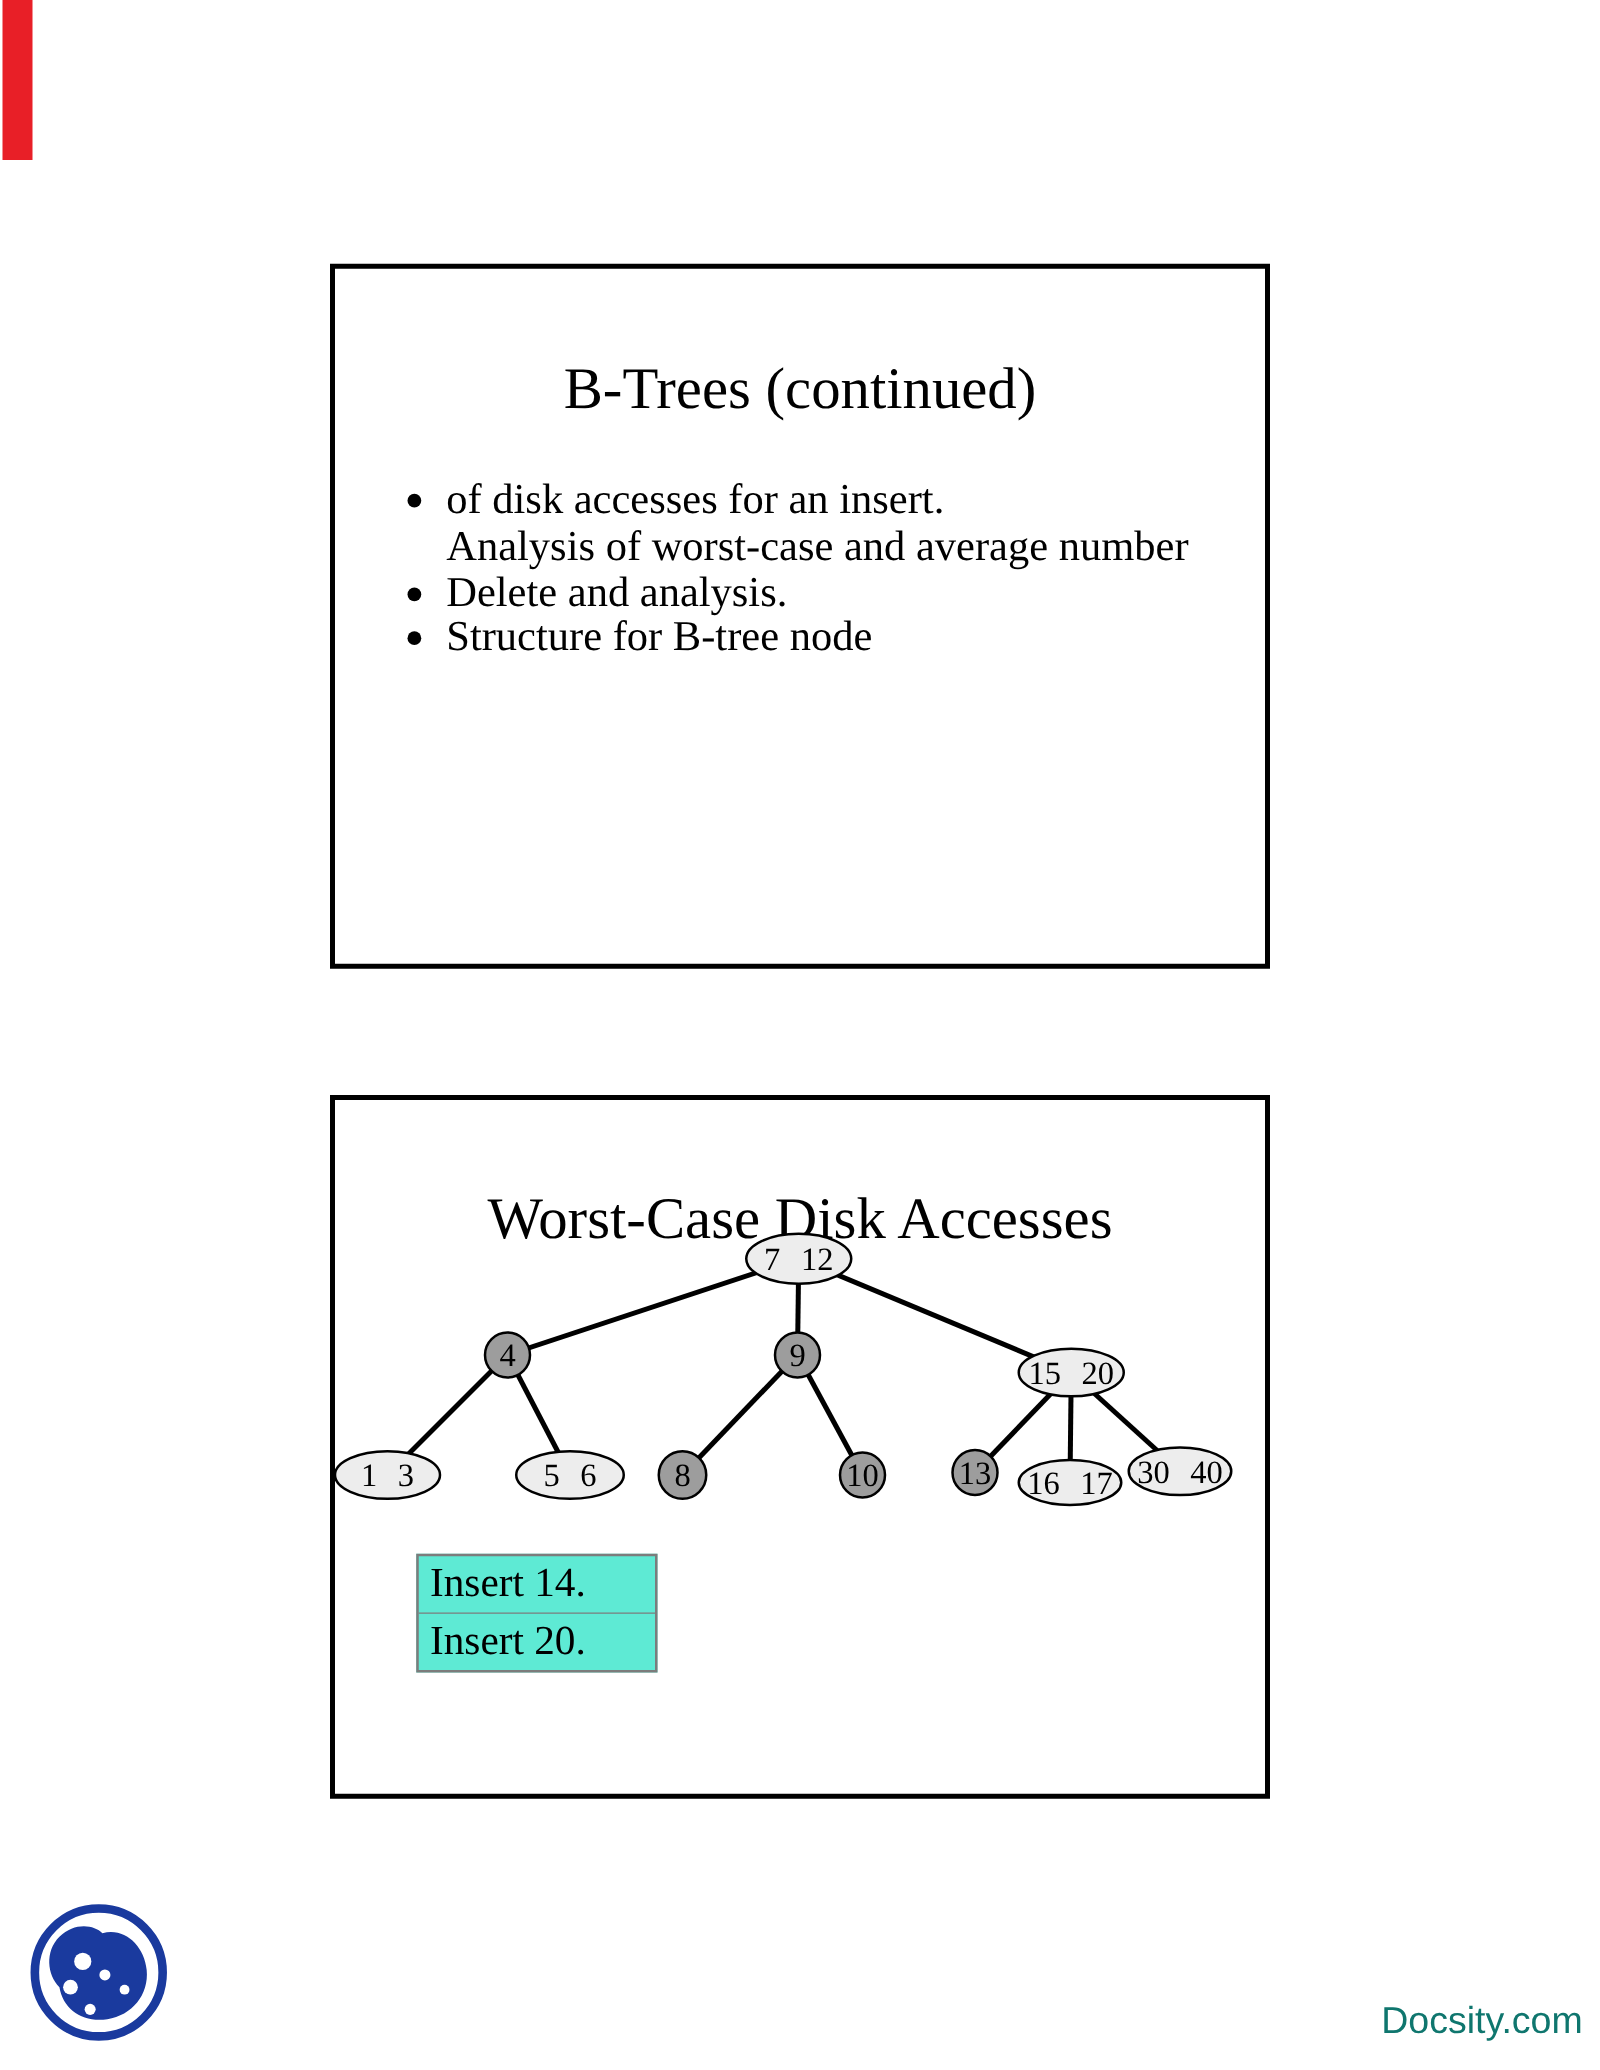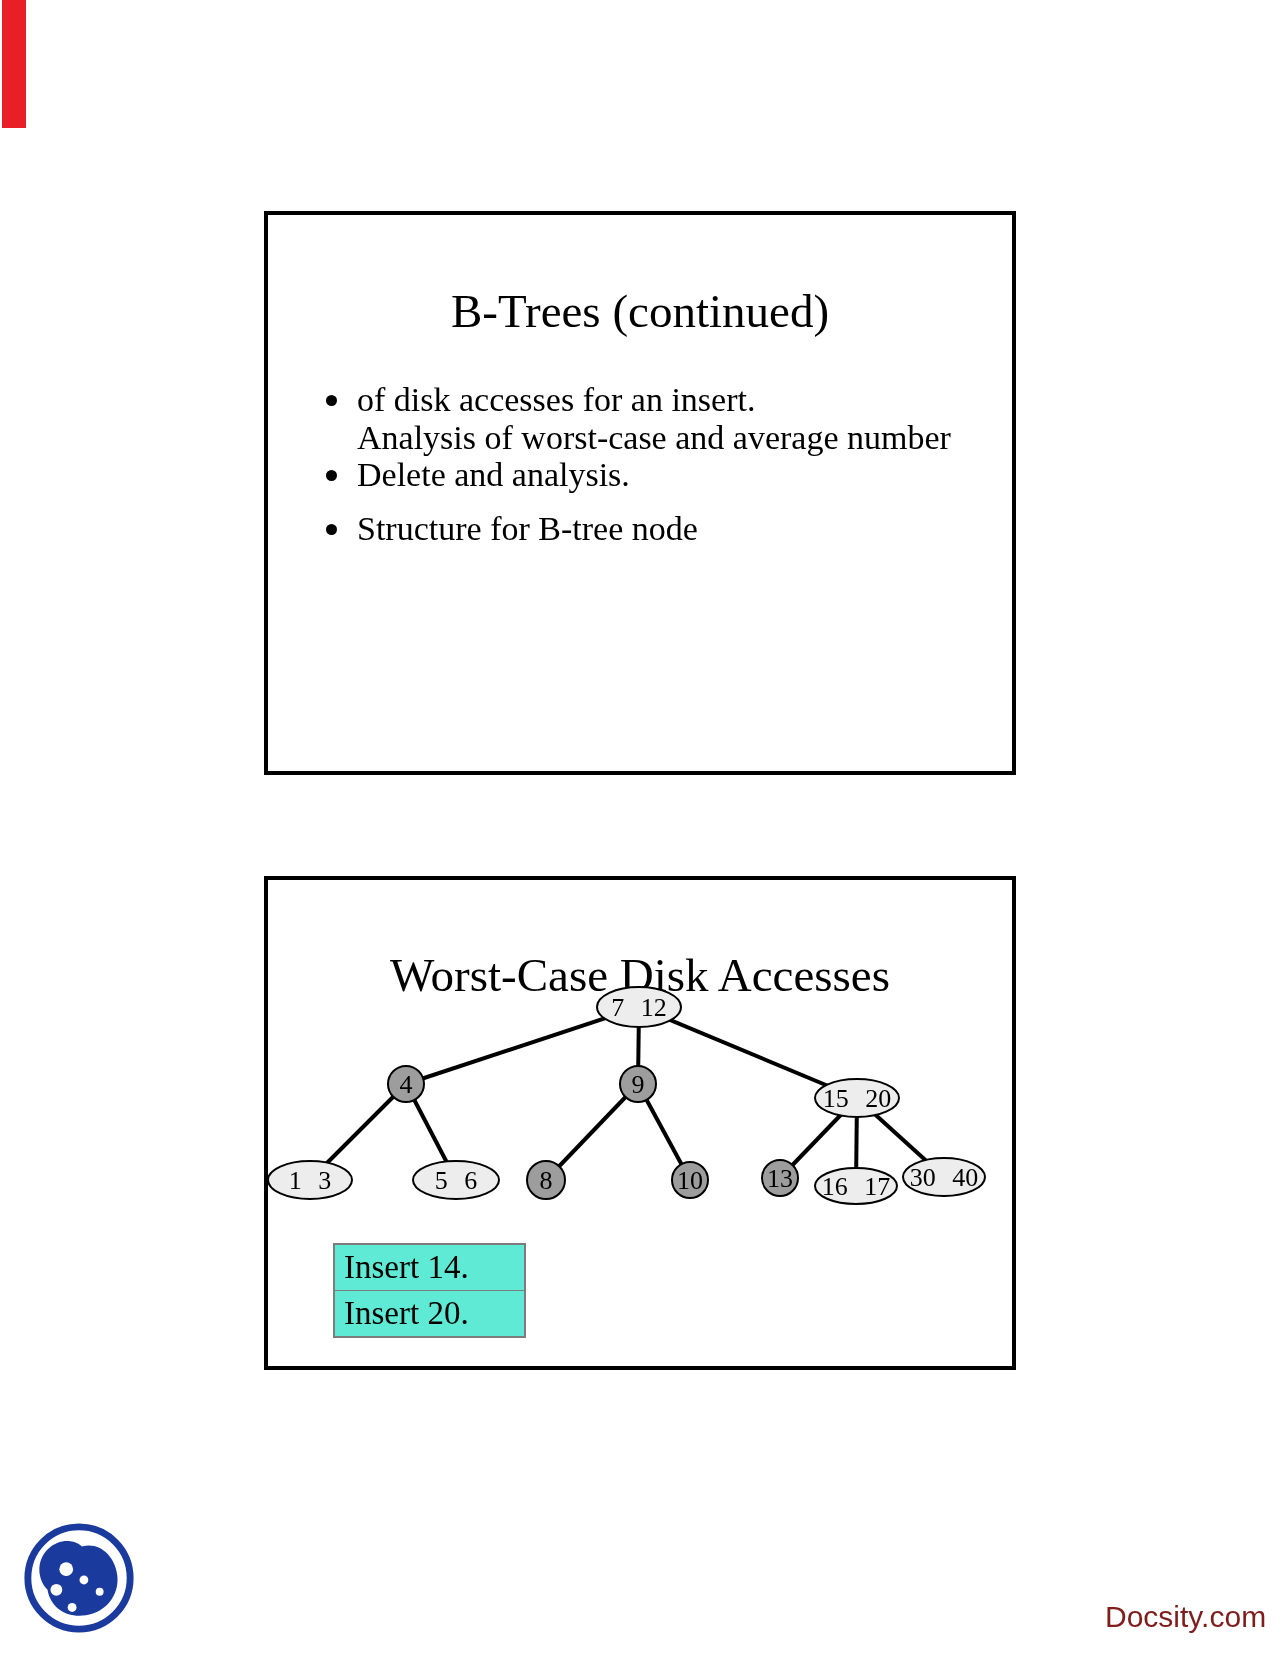--- a/index.html
+++ b/index.html
@@ -11,21 +11,21 @@
   }
   .ribbon {
     position:absolute; left:2px; top:0; width:24px; height:128px;
     background:#e81f27;
   }
   .slide {
     position:absolute; left:264px; width:752px;
     border:4px solid #000; background:#fff; box-sizing:border-box;
   }
   #slide1 { top:211px; height:564px; }
-  #slide2 { top:876px; height:494px;padding-left:48px; }
+  #slide2 { top:876px; height:563px;padding-left:48px; }
   .slide-title {
     position:absolute; left:0; right:0; text-align:center;
     font-size:47px; line-height:50px; white-space:nowrap;margin-top:40px;
   }
   #slide1 .slide-title { top:31px; }
   #slide2 .slide-title { top:30px; }
   .bullet-block {
     position:absolute; left:89px; width:610px;
     font-size:34px; line-height:38px;
   }
@@ -40,41 +40,41 @@
   }
   .insert-row {
     height:45px; line-height:45px; font-size:33px;
     padding-left:9px; border-top:1px solid #7c7c7c; white-space:nowrap;
   }
   .insert-row:first-child { border-top:none; }
   .logo-svg { position:absolute; left:20px; top:1518px; }
   .brand {
     position:absolute; left:1105px; top:1600px;
     font-family:"Liberation Sans","DejaVu Sans",sans-serif;
-    font-size:30px; line-height:34px; color:#7f1d1d; white-space:nowrap;
+    font-size:30px; line-height:34px; color:#0f766e; white-space:nowrap;
   }
 </style>
 </head>
 <body>
 
 <div class="ribbon"></div>
 
 <div class="slide" id="slide1">
   <div class="slide-title">B-Trees (continued)</div>
   <div id="bullet-list">
       <div class="bullet-block" style="top: 166px;">
         <span class="bullet-dot"></span>
         <div>of disk accesses for an insert.</div>
         <div>Analysis of worst-case and average number</div>
       </div>
       <div class="bullet-block" style="top: 241px;">
         <span class="bullet-dot"></span>
         <div>Delete and analysis.</div>
       </div>
-      <div class="bullet-block" style="top: 295px; font-family: Liberation Serif, serif;">
+      <div class="bullet-block" style="top: 276px; font-family: Liberation Serif, serif;">
         <span class="bullet-dot"></span>
         <div>Structure for B-tree node</div>
       </div>
     </div>
 </div>
 
 <div class="slide" id="slide2">
   <div class="slide-title">Worst-Case Disk Accesses</div>
   <svg id="tree" class="tree-svg" width="744" height="555" viewBox="0 0 744 555">
       <line x1="371" y1="127" x2="138" y2="204" stroke="#000000" stroke-width="4"></line>

